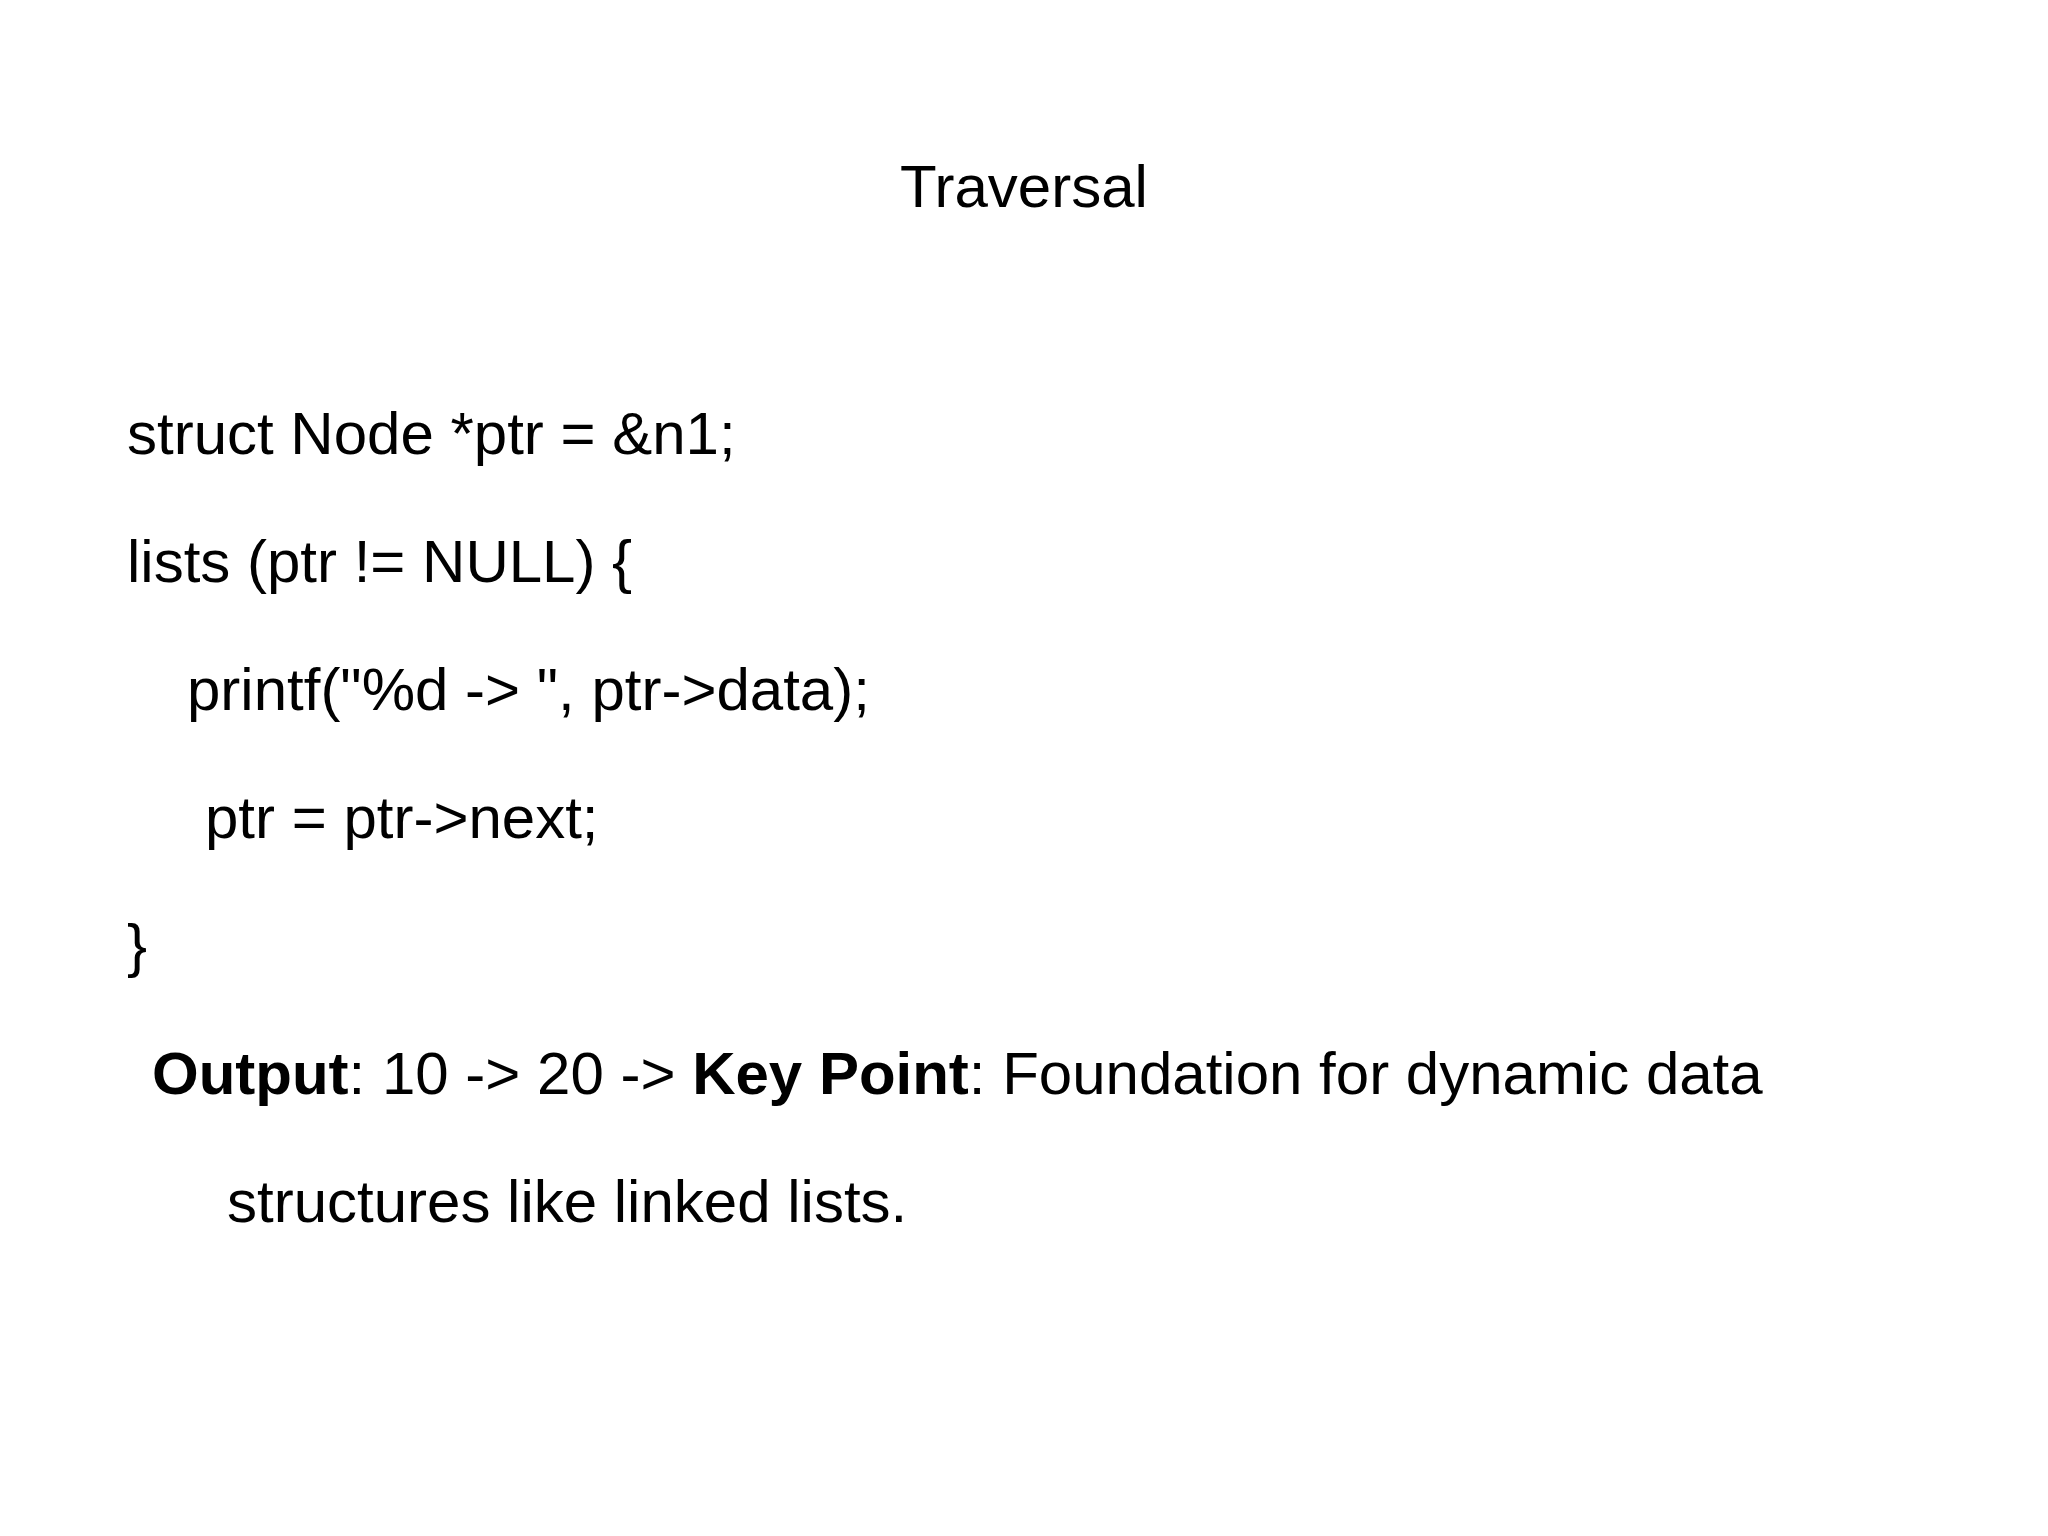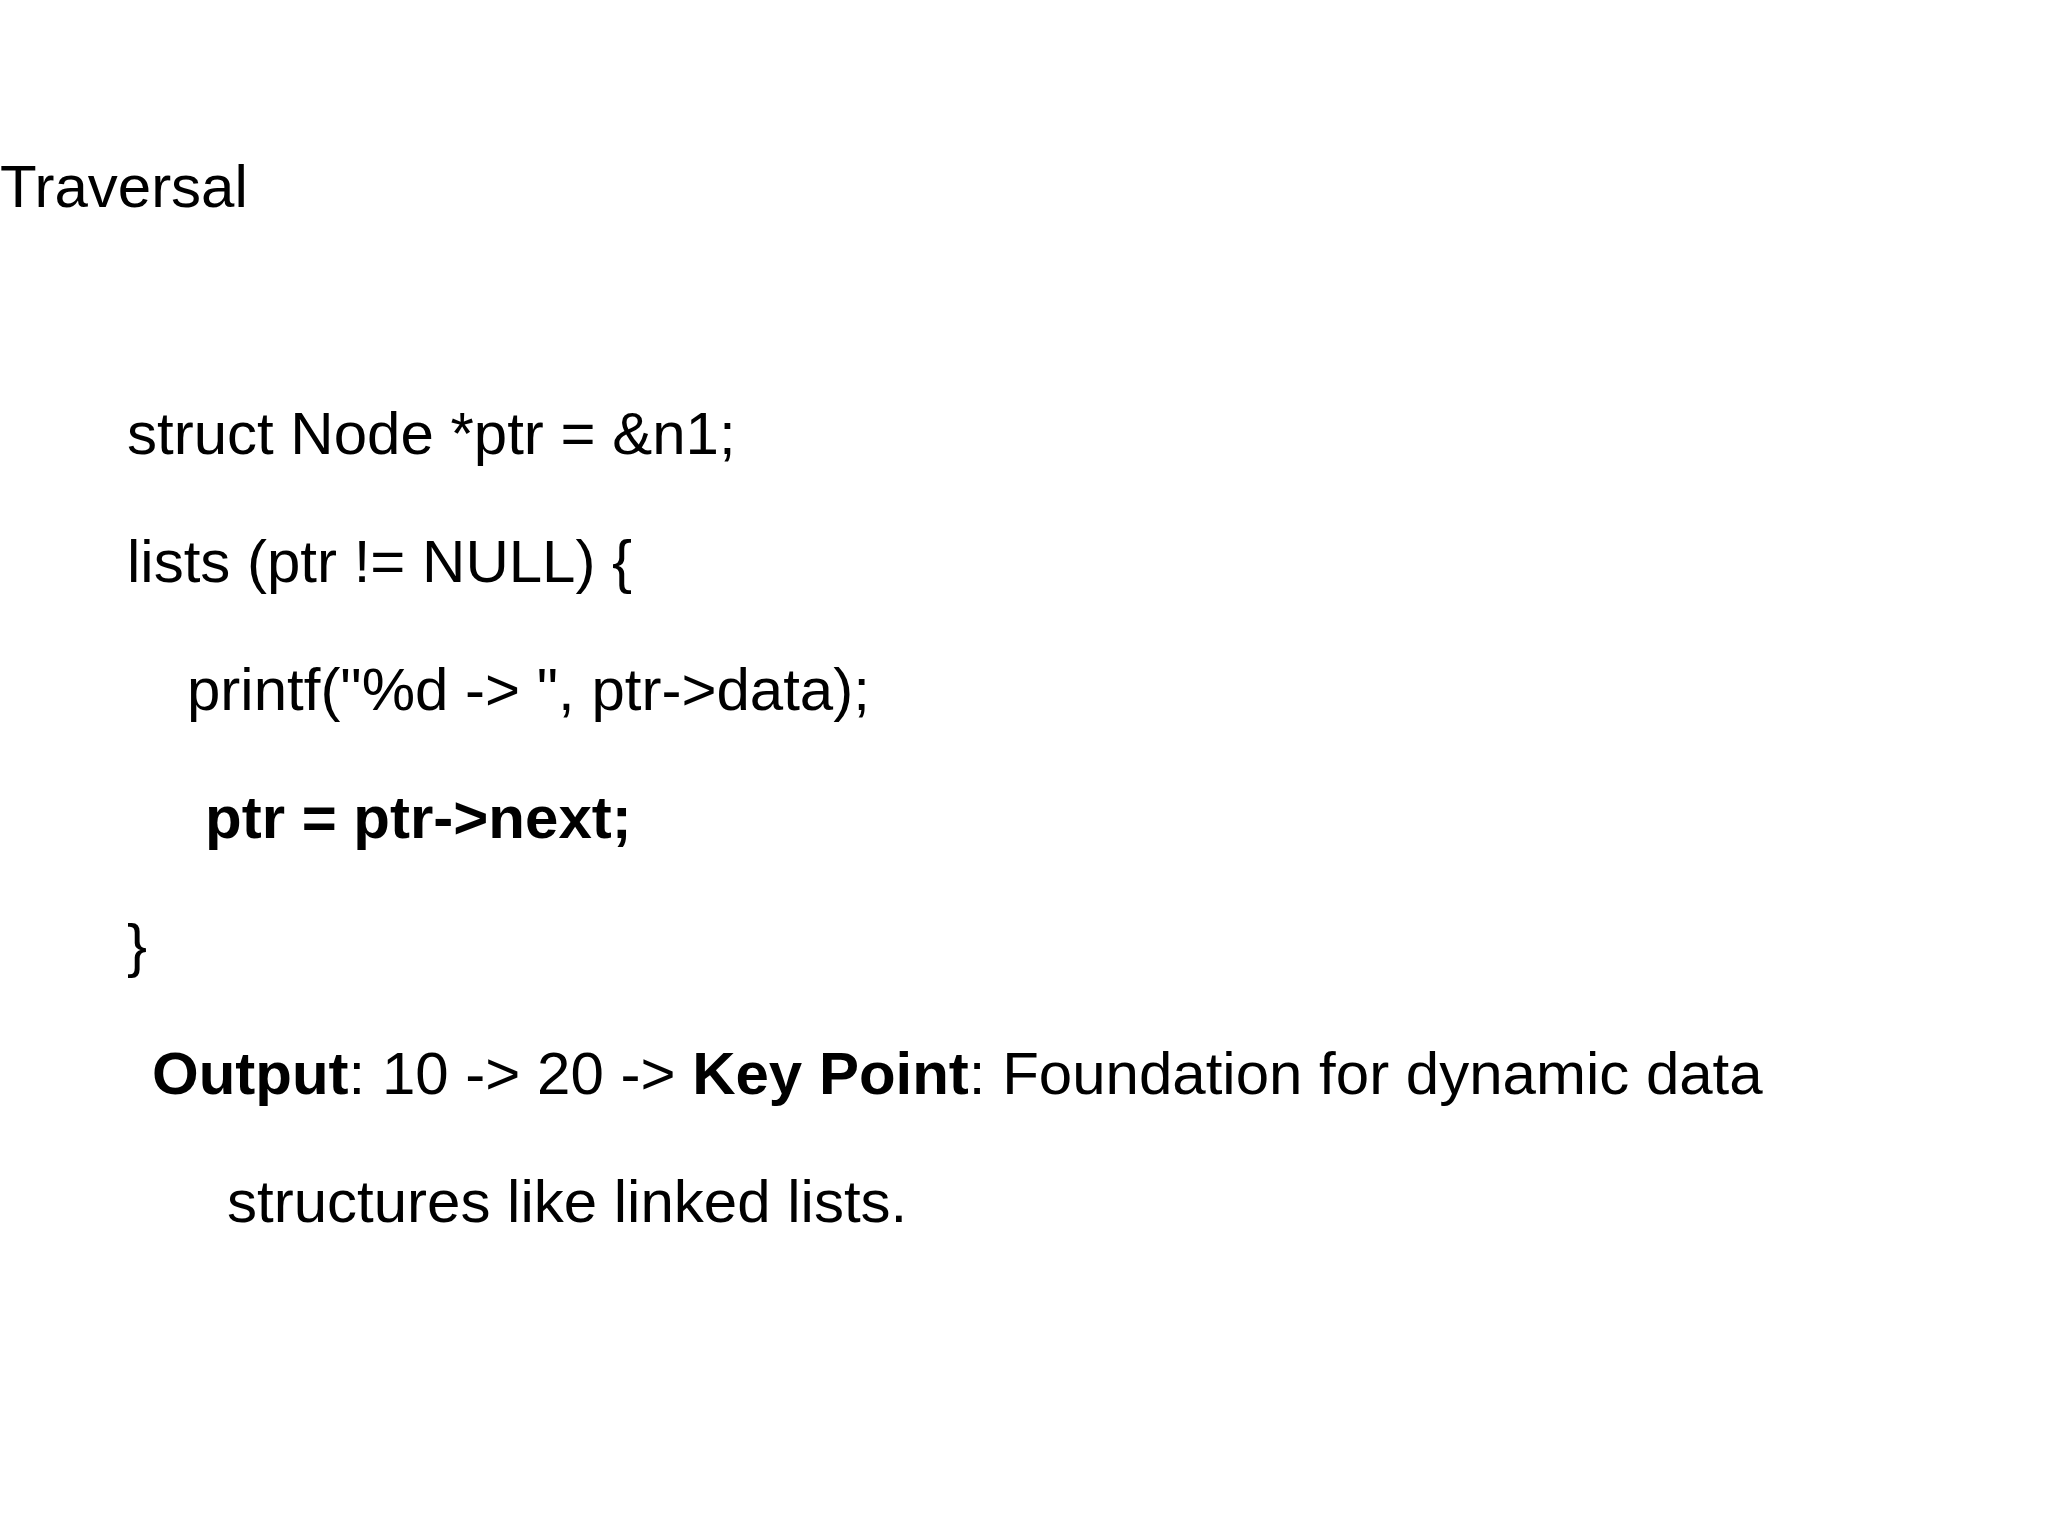--- a/index.html
+++ b/index.html
@@ -19,41 +19,41 @@
     .slide {
       position: absolute;
       inset: 0;
       background: #ffffff;
     }
     .slide-title {
       position: absolute;
       top: 152px;
       left: 0;
       width: 2048px;
-      text-align: left;
+      text-align: center;
       font-size: 60px;
       font-weight: 400;
       line-height: 1.15;
       letter-spacing: 0;
       color: #000000;
     }
     .slide-body {
       position: absolute;
       top: 370px;
       left: 127px;
       width: 1870px;
       font-size: 60px;
       line-height: 128px;
       color: #000000;
     }
     .code-line {
       white-space: pre;
     }
     .code-line.indent-1 { padding-left: 60px; }
-    .code-line.indent-2 { padding-left: 78px; font-weight: bold; }
+    .code-line.indent-2 { padding-left: 78px; }
     .output-para {
       width: 1700px;
       padding-left: 75px;
       text-indent: -75px;
       margin-left: 25px;
     }
     .bold { font-weight: 700; }
   </style>
 </head>
 <body>

